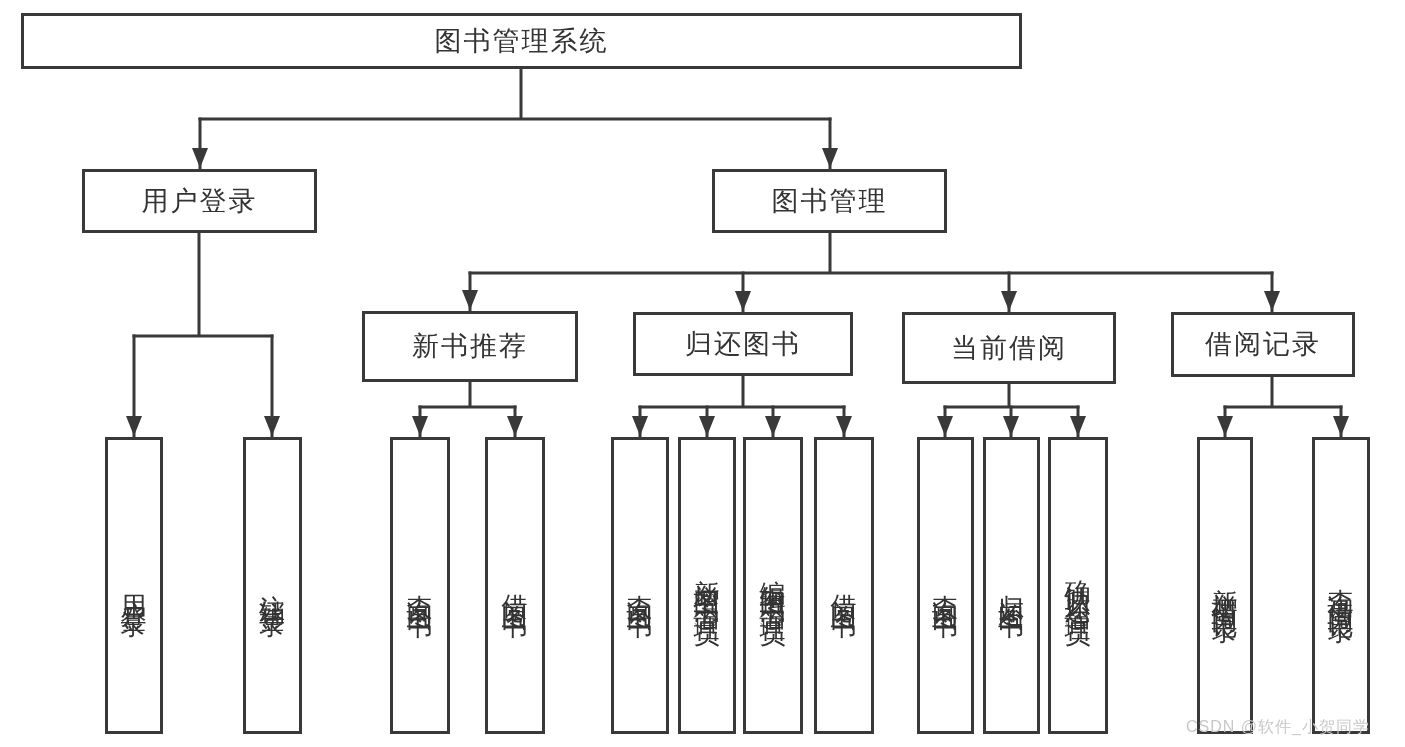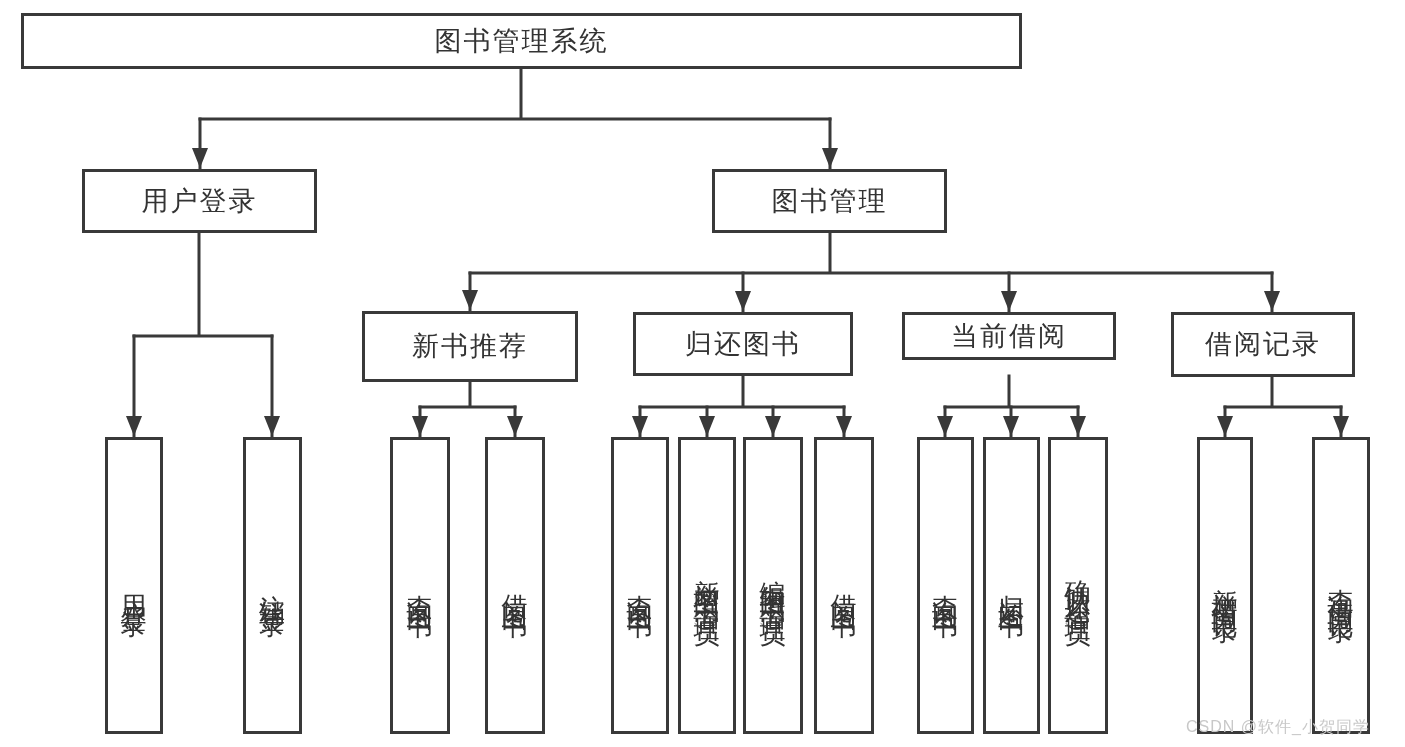--- a/index.html
+++ b/index.html
@@ -102,21 +102,21 @@
   <div class="box" style="left:712px;top:169px;width:235px;height:64px">
     <span class="lbl">图书管理</span>
   </div>
 
   <div class="box" style="left:362px;top:311px;width:216px;height:71px">
     <span class="lbl">新书推荐</span>
   </div>
   <div class="box" style="left:633px;top:312px;width:220px;height:64px">
     <span class="lbl">归还图书</span>
   </div>
-  <div class="box" style="left:902px;top:312px;width:214px;height:48px">
+  <div class="box" style="left:902px;top:312px;width:214px;height:72px">
     <span class="lbl">当前借阅</span>
   </div>
   <div class="box" style="left:1171px;top:312px;width:184px;height:65px">
     <span class="lbl">借阅记录</span>
   </div>
 
   <div class="box v" style="left:105px;top:437px;width:58px;height:297px">
     <span class="lbl">用户登录</span>
   </div>
   <div class="box v" style="left:243px;top:437px;width:59px;height:297px">

